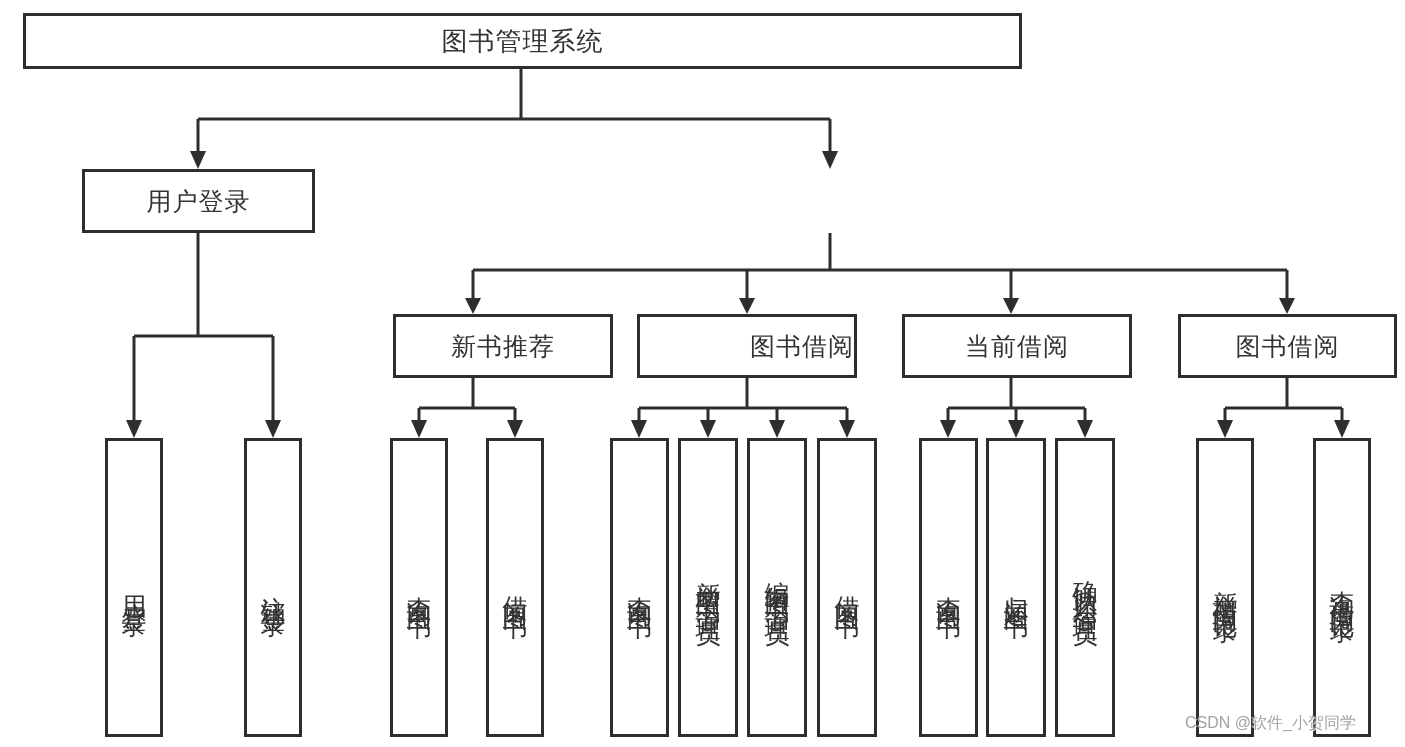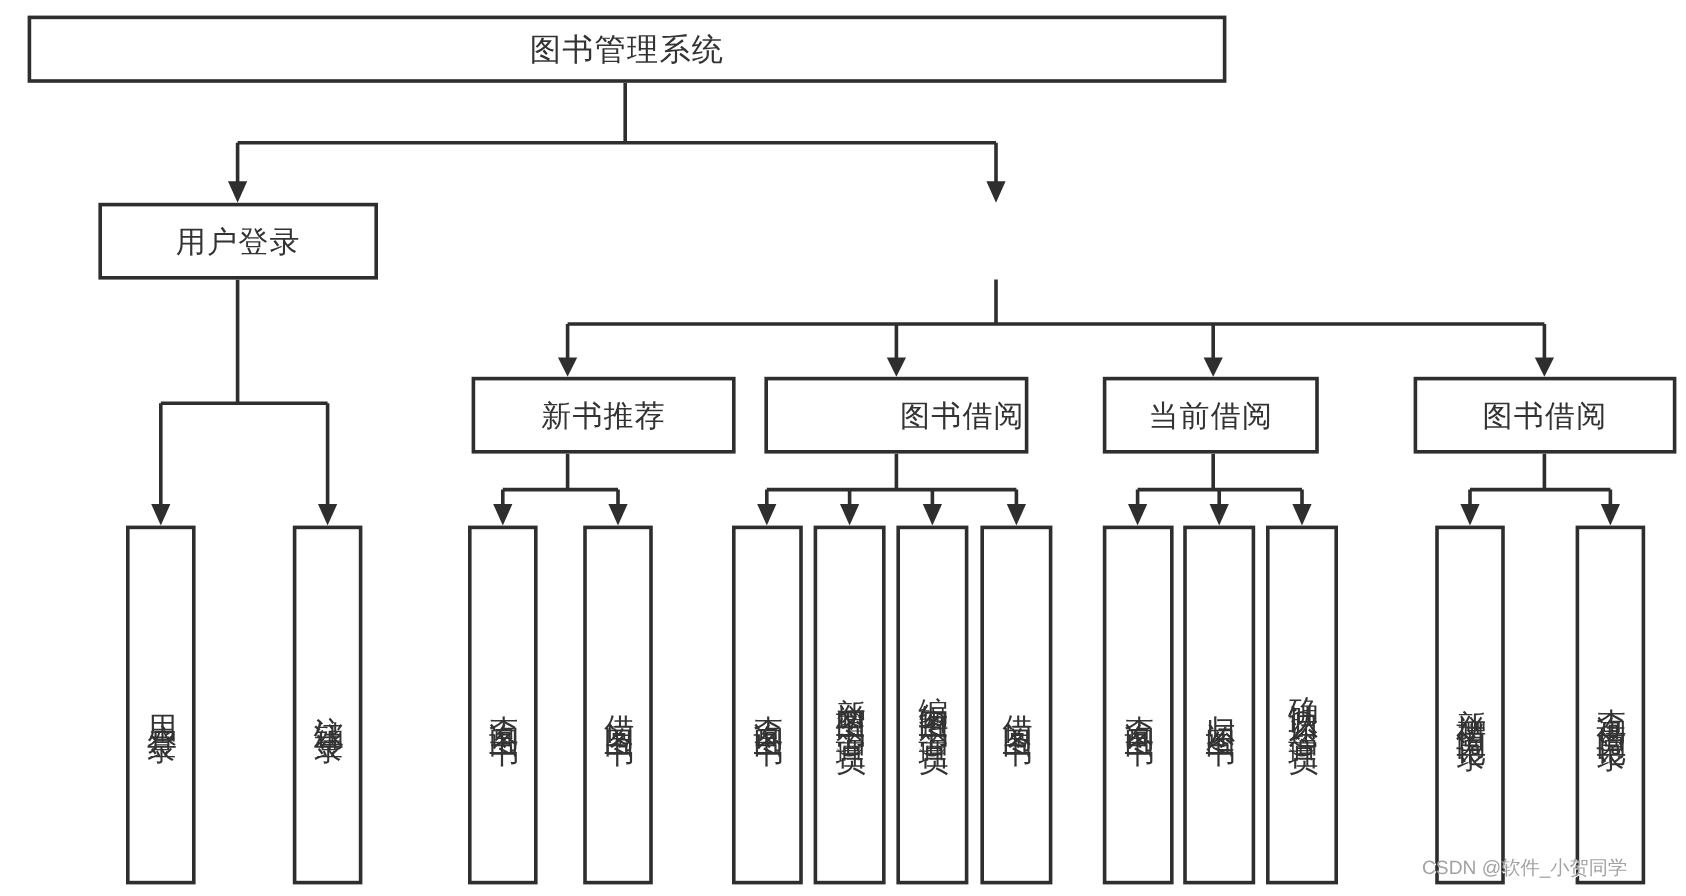--- a/index.html
+++ b/index.html
@@ -133,21 +133,21 @@
   <div class="node h-node" style="left:82px; top:169px; width:233px; height:64px;">
     <span>用户登录</span>
   </div>
 
   <div class="node h-node" style="left:363px; top:314px; width:220px; height:64px;margin-left:30px;">
     <span>新书推荐</span>
   </div>
   <div class="node h-node" style="left:637px; top:314px; width:220px; height:64px;justify-content:flex-end;">
     <span>图书借阅</span>
   </div>
-  <div class="node h-node" style="left:902px; top:314px; width:180px; height:64px;margin-left:17px;">
+  <div class="node h-node" style="left:902px; top:314px; width:230px; height:64px;">
     <span>当前借阅</span>
   </div>
   <div class="node h-node" style="left:1178px; top:314px; width:219px; height:64px;">
     <span>图书借阅</span>
   </div>
 
   <div class="node v-node" style="left:105px; top:438px; width:58px; height:299px;">
     <span>用户登录</span>
   </div>
   <div class="node v-node" style="left:244px; top:438px; width:58px; height:299px;">

